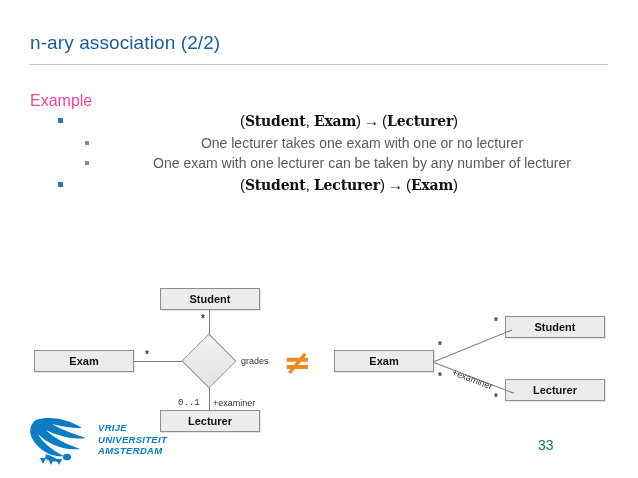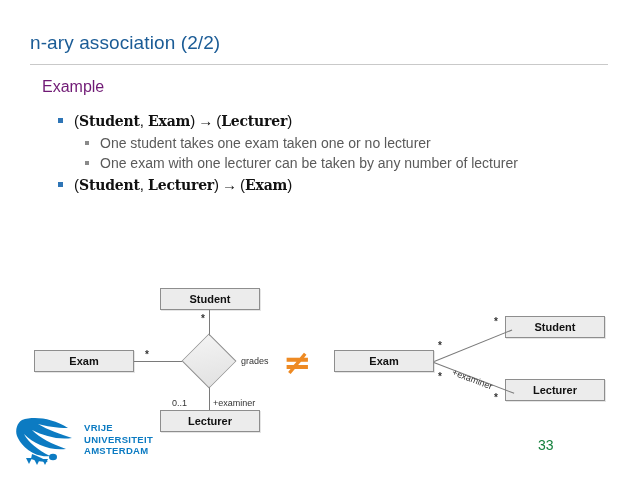--- a/index.html
+++ b/index.html
@@ -14,24 +14,24 @@
   .title{
     position:absolute;left:30px;top:32px;
     font-size:19px;color:#1B5C96;letter-spacing:.1px;
   }
   .title-rule{
     position:absolute;left:30px;top:64px;width:578px;height:1px;background:#c9c9c9;
   }
 
   
   .heading-example{
-    position:absolute;left:30px;top:78px;
-    font-size:16px;color:#701a75;margin-left:12px;
+    position:absolute;left:30px;top:92px;
+    font-size:16px;color:#ec4899;
   }
-  .bullets{position:absolute;left:54px;top:110px;width:570px;}
+  .bullets{position:absolute;left:54px;top:110px;width:570px;text-align:center;}
   .lvl1{
     position:relative;padding-left:20px;margin-bottom:2px;
     font-size:15px;color:#2b2b2b;line-height:21px;
   }
   .lvl1::before{
     content:"";position:absolute;left:4px;top:8px;width:5px;height:5px;background:#2E75B6;
   }
   .lvl2{
     position:relative;padding-left:20px;margin-left:26px;margin-bottom:1px;
     font-size:14px;color:#5a5a5a;line-height:19px;
@@ -75,21 +75,21 @@
   .neq{
     position:absolute;left:283px;top:345px;
     font-size:34px;color:#EE8A23;font-family:"DejaVu Sans",sans-serif;font-weight:bold;
     line-height:1;
   }
 
   
   .pagenum{
     position:absolute;left:538px;top:437px;font-size:14px;color:#15803d;
   }
-  .logo{position:absolute;left:12px;top:412px;width:150px;height:58px;}
+  .logo{position:absolute;left:26px;top:412px;width:150px;height:58px;font-style:italic;}
   .logo-text{
     position:absolute;left:72px;top:10px;
     font-size:9.5px;font-weight:bold;color:#0C7BC2;line-height:11.5px;letter-spacing:.3px;
   }
   .slanted{position:absolute;transform-origin:0 0;}
 </style>
 </head>
 <body>
 
 <div class="slide">
@@ -97,21 +97,21 @@
   <div class="title">n-ary association (2/2)</div>
   <div class="title-rule"></div>
 
   <div class="heading-example">Example</div>
 
   <div class="bullets">
 
     <div class="lvl1">
       <span class="paren">(</span><span class="mono">Student</span><span class="paren">, </span><span class="mono">Exam</span><span class="paren">)</span><span class="arrow">→</span><span class="paren">(</span><span class="mono">Lecturer</span><span class="paren">)</span>
     </div>
-    <div class="lvl2">One student takes one exam taken one or no lecturer</div>
+    <div class="lvl2">One lecturer takes one exam with one or no lecturer</div>
 
     <div class="lvl2">One exam with one lecturer can be taken by any number of lecturer</div>
 
     <div class="lvl1">
       <span class="paren">(</span><span class="mono">Student</span><span class="paren">, </span><span class="mono">Lecturer</span><span class="paren">)</span><span class="arrow">→</span><span class="paren">(</span><span class="mono">Exam</span><span class="paren">)</span>
     </div>
 
   </div>
 
   <div class="diagram" style="left:30px;top:286px;width:250px;height:150px;">
@@ -134,21 +134,21 @@
 
     <div class="line" style="left:104px;top:75px;width:48px;height:1px;"></div>
 
     <div class="diamond-wrap" style="left:152px;top:56px;">
       <div class="diamond"></div>
     </div>
 
     <div class="lbl" style="left:211px;top:71px;">grades</div>
     <div class="mult" style="left:171px;top:28px;">*</div>
     <div class="mult" style="left:115px;top:64px;">*</div>
-    <div class="lbl" style="left:142px;top:113px;">0..1</div>
+    <div class="lbl" style="left:148px;top:113px;font-family:Liberation Mono, monospace;">0..1</div>
     <div class="lbl" style="left:183px;top:113px;">+examiner</div>
   </div>
 
   <div class="neq">≠</div>
 
   <div class="diagram" style="left:330px;top:300px;width:290px;height:115px;">
 
     <div class="ebox" style="left:4px;top:50px;width:100px;height:22px;">
       <span>Exam</span>
     </div>

